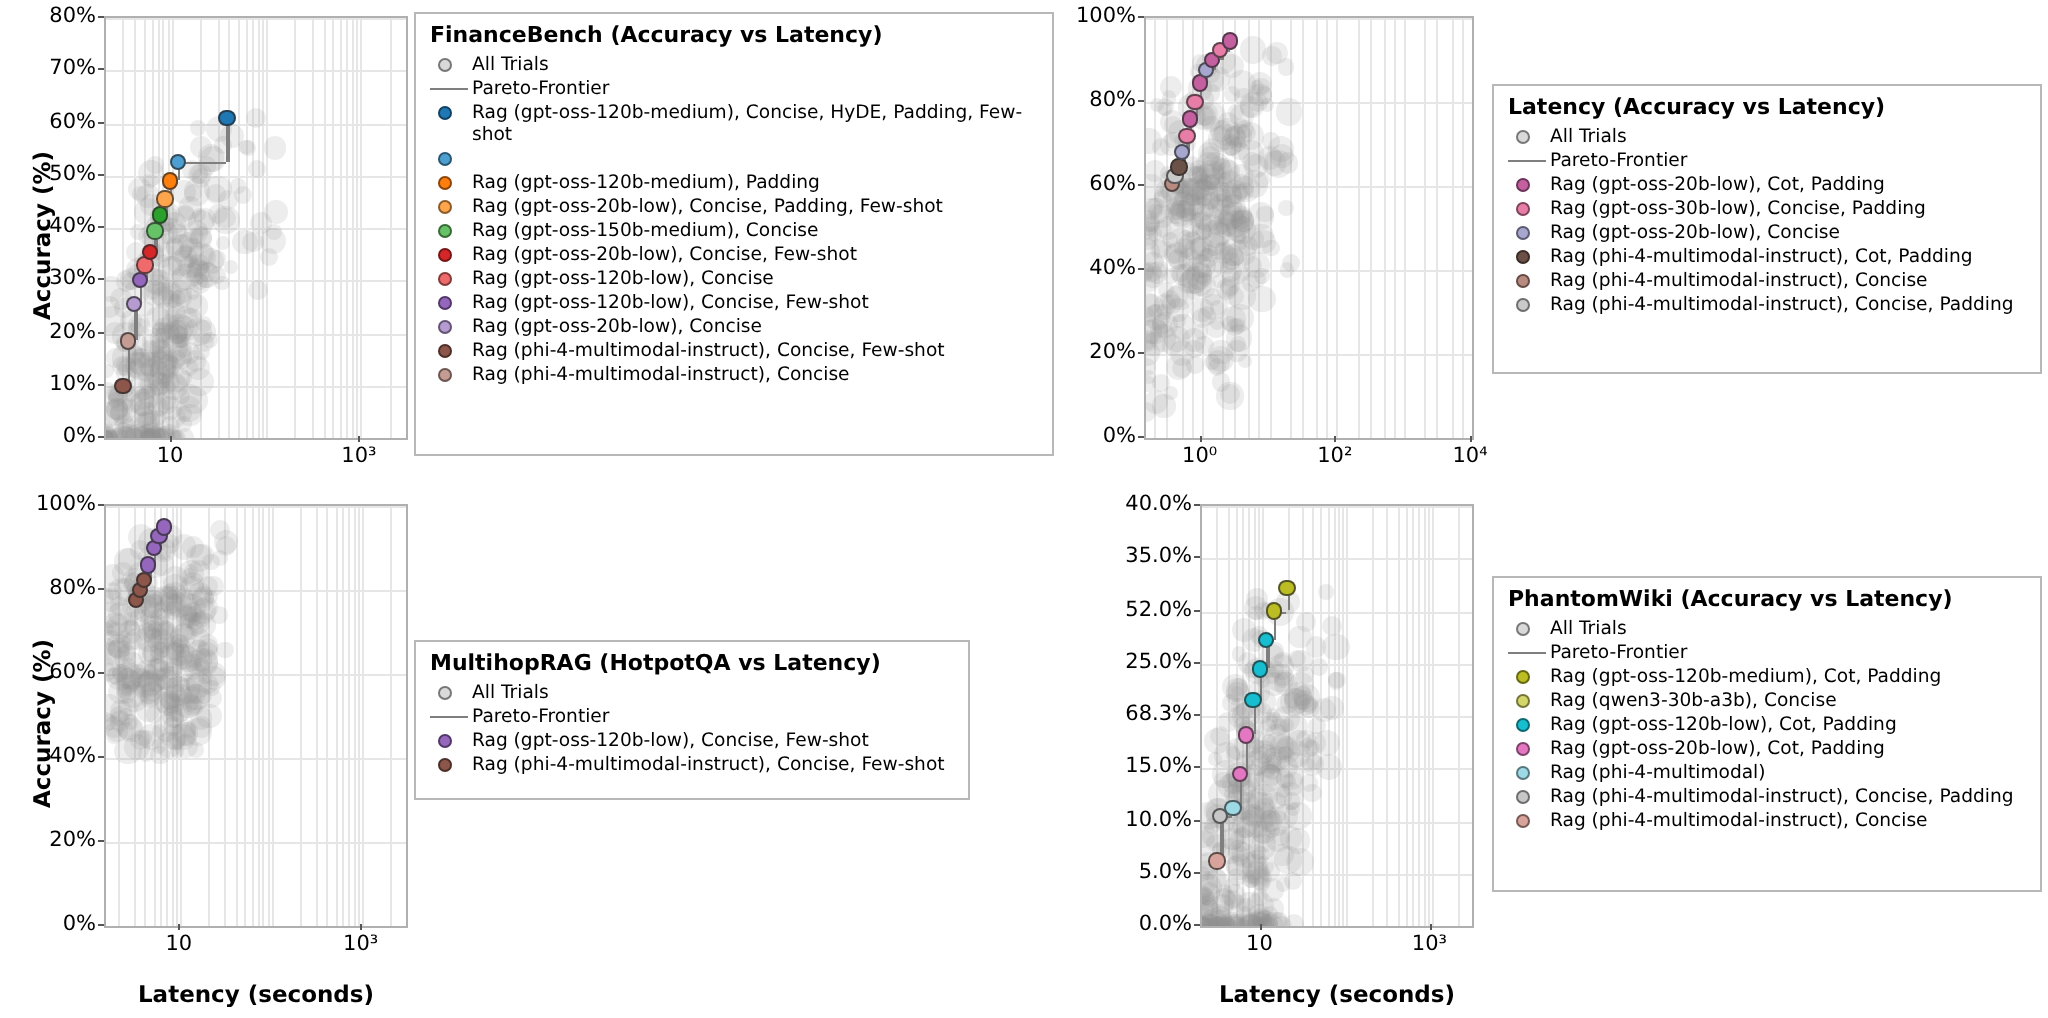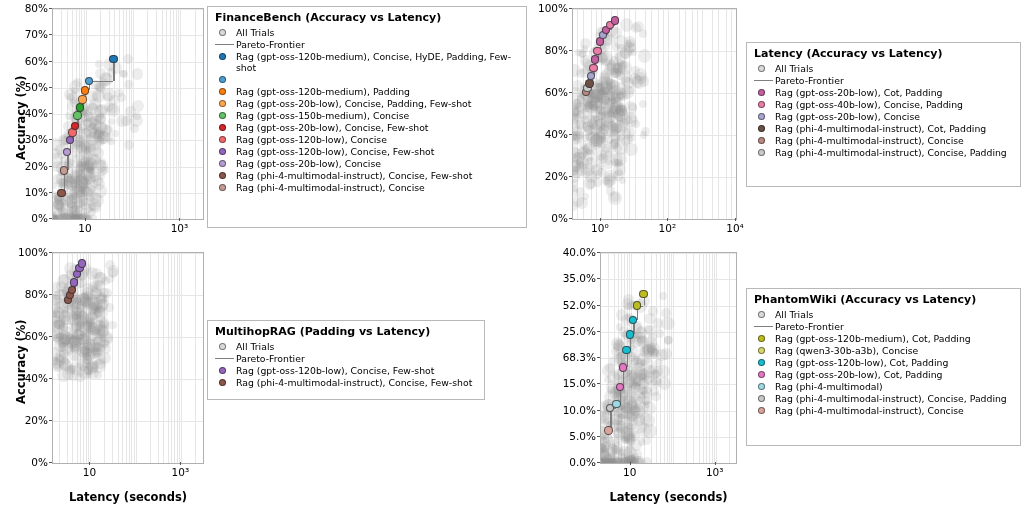--- a/index.html
+++ b/index.html
@@ -1103,21 +1103,21 @@
         <div class="legend-row">
           <div class="legend-marker-cell">
             <div class="lm-dot" style="background: rgb(196, 95, 160);"></div>
           </div>
           <div class="legend-label">Rag (gpt-oss-20b-low), Cot, Padding</div>
         </div>
         <div class="legend-row">
           <div class="legend-marker-cell">
             <div class="lm-dot" style="background: rgb(232, 125, 168);"></div>
           </div>
-          <div class="legend-label">Rag (gpt-oss-40b-low), Concise, Padding</div>
+          <div class="legend-label">Rag (gpt-oss-30b-low), Concise, Padding</div>
         </div>
         <div class="legend-row">
           <div class="legend-marker-cell">
             <div class="lm-dot" style="background: rgb(166, 166, 207);"></div>
           </div>
           <div class="legend-label">Rag (gpt-oss-20b-low), Concise</div>
         </div>
         <div class="legend-row">
           <div class="legend-marker-cell">
             <div class="lm-dot" style="background: rgb(107, 81, 71);"></div>
@@ -1512,21 +1512,21 @@
       <div class="hi-dot" style="left: 17.0371px; top: 25.2px; width: 8.4px; height: 8.4px; background: rgb(148, 103, 189);"></div>
       <div class="hi-dot" style="left: 19.5598px; top: 16.8px; width: 8.4px; height: 8.4px; background: rgb(148, 103, 189);"></div>
       <div class="hi-dot" style="left: 22.1456px; top: 10.5px; width: 8.4px; height: 8.4px; background: rgb(148, 103, 189);"></div>
       <div class="hi-dot" style="left: 24.7374px; top: 6.3px; width: 8.4px; height: 8.4px; background: rgb(148, 103, 189);"></div>
     </div>
 
   <div class="axis-label-y" style="left:14px; top:404px;">Accuracy (%)</div>
   <div class="axis-label-x" style="left:52px; top:490px; width:152px;">Latency (seconds)</div>
 
   <div class="legend-box" style="left:207px; top:320px; width:278px; height:80px;">
-    <div class="legend-title">MultihopRAG (Padding vs Latency)</div>
+    <div class="legend-title">MultihopRAG (HotpotQA vs Latency)</div>
     <div id="legend-rows-multihoprag">
         <div class="legend-row">
           <div class="legend-marker-cell">
             <div class="lm-dot" style="background: rgb(217, 217, 217);"></div>
           </div>
           <div class="legend-label">All Trials</div>
         </div>
         <div class="legend-row">
           <div class="legend-marker-cell">
             <div class="lm-line" style="background: rgb(127, 127, 127);"></div>

